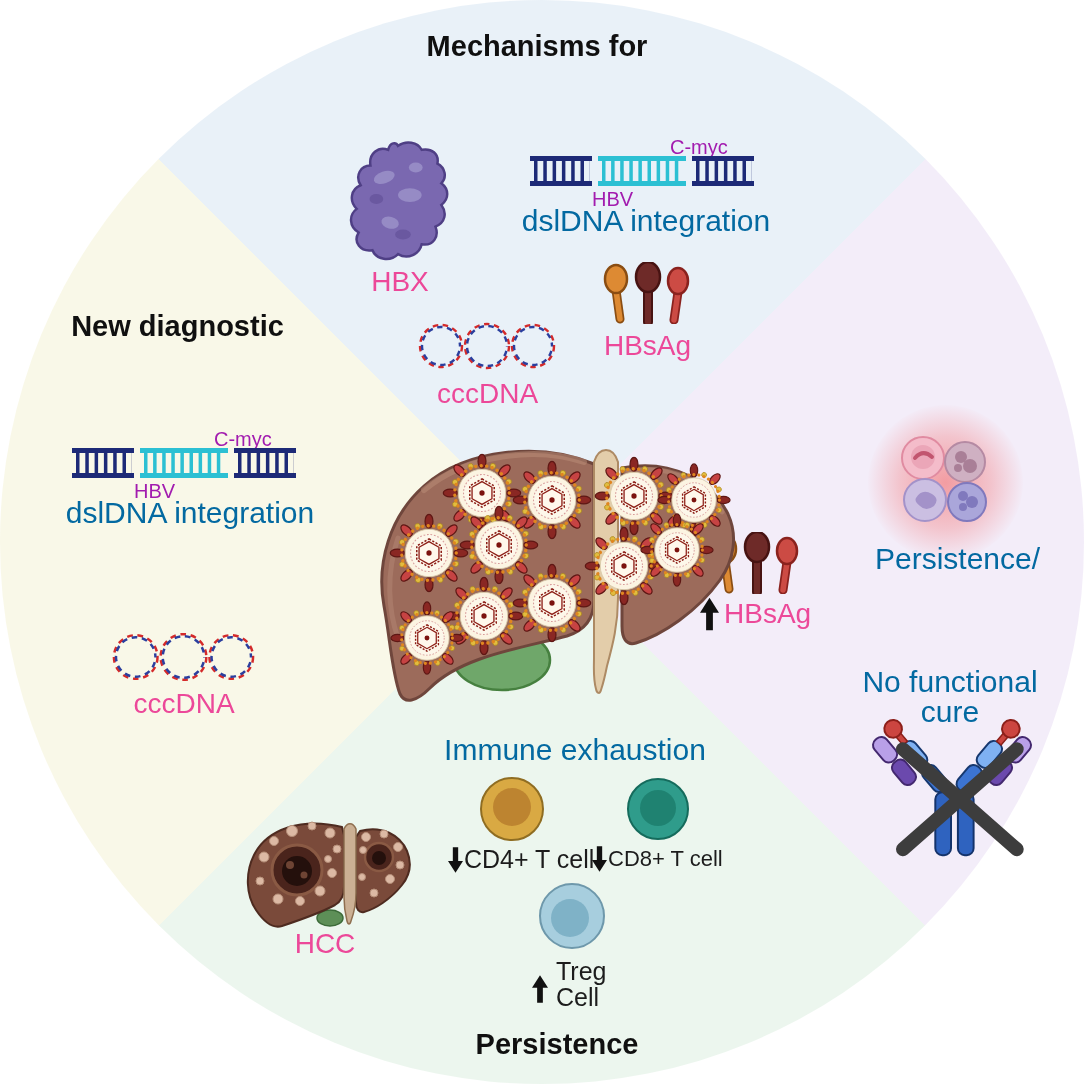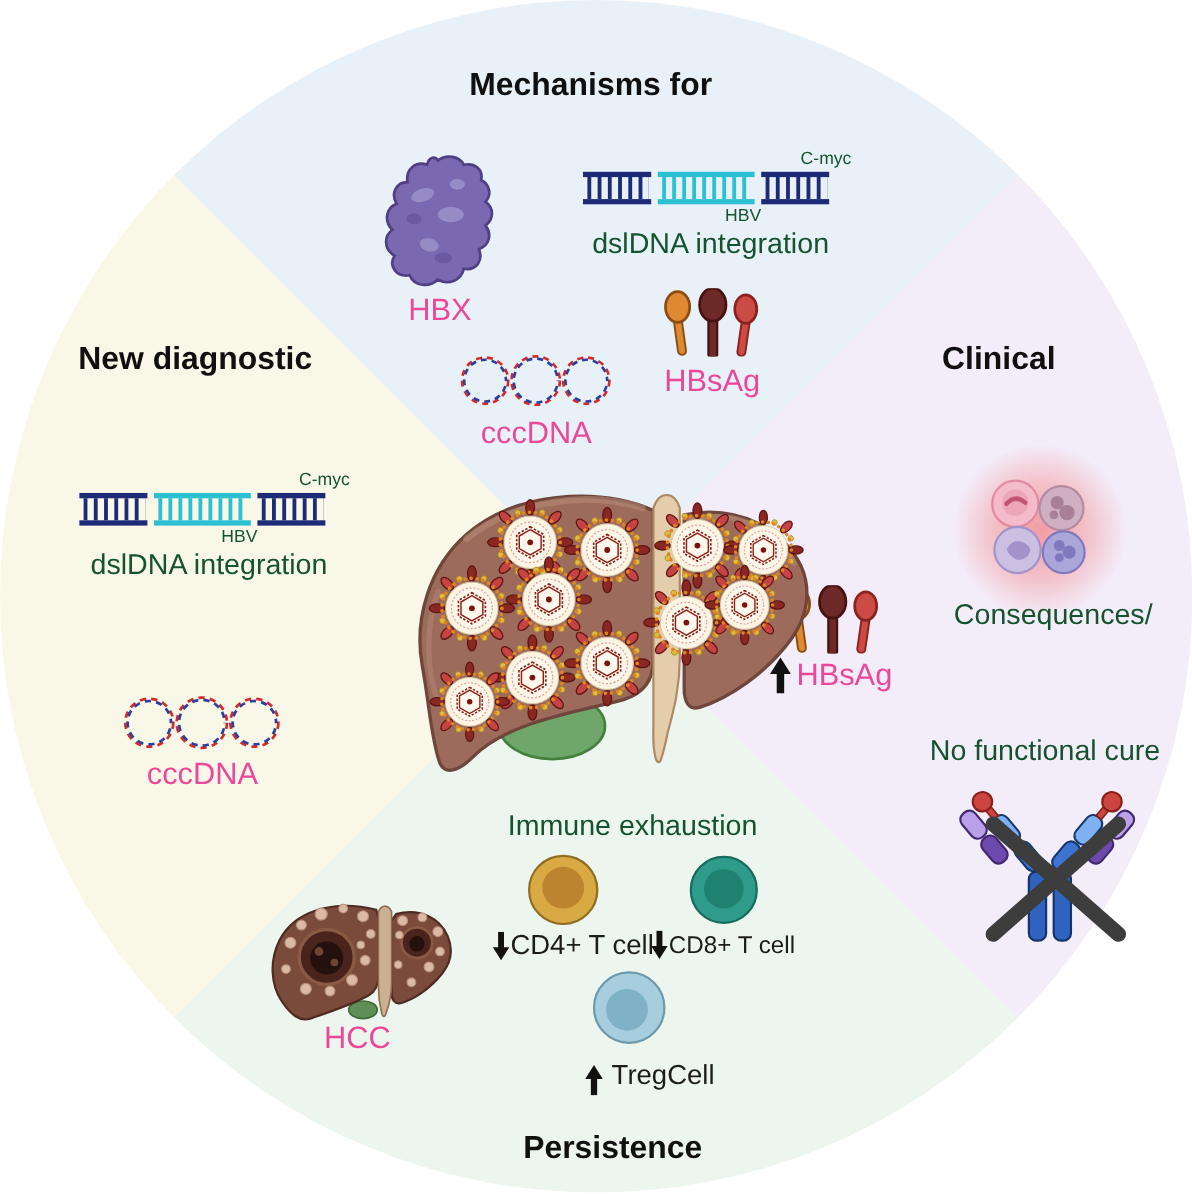--- a/index.html
+++ b/index.html
@@ -1,34 +1,34 @@
 <!DOCTYPE html>
 <html><head>
 <meta charset="utf-8">
 <style>
   html,body{margin:0;padding:0;}
   body{width:1084px;height:1085px;position:relative;background:#ffffff;
        font-family:"Liberation Sans",sans-serif;color:#1c1c1c;overflow:hidden;}
   .abs{position:absolute;}
   .circle{left:0;top:0;width:1084px;height:1084px;border-radius:50%;}
   .sec-title{font-weight:700;font-size:29px;line-height:36px;text-align:center;color:#101010;}
-  .lbl{font-size:26px;text-align:center;color:#14532d;line-height:30px;}
-  .lbl-sm{font-size:16px;text-align:right;color:#14532d;}
+  .lbl{font-size:30px;text-align:center;color:#0369a1;line-height:30px;}
+  .lbl-sm{font-size:20px;text-align:left;color:#a21caf;}
   .lbl-lg{font-size:28px;text-align:center;color:#ec4899;}
   .row{display:flex;align-items:center;gap:5px;}
-  .col{display:flex;line-height:26px;font-size:25px;}
+  .col{display:flex;flex-direction:column;line-height:26px;font-size:25px;}
   .glow{background:radial-gradient(circle, rgba(242,90,90,.55) 0%, rgba(242,90,90,.28) 42%, rgba(242,90,90,0) 72%);}
   svg{display:block;}
 </style>
 </head>
 <body>
 
 <div id="circle" class="abs circle" style="background: conic-gradient(from -45deg, rgb(233, 241, 248) 0deg, rgb(233, 241, 248) 25%, rgb(243, 237, 249) 0deg, rgb(243, 237, 249) 50%, rgb(236, 246, 238) 0deg, rgb(236, 246, 238) 75%, rgb(249, 248, 232) 0deg, rgb(249, 248, 232) 100%);"></div>
 
-<div class="abs sec-title" style="left:352px;top:28px;width:370px;margin-top:31px;">
+<div class="abs sec-title" style="left:352px;top:28px;width:370px;">
   <span style="display:block">Mechanisms for</span>
 </div>
 
 <svg class="abs" style="left:348px;top:138px;" width="104" height="126" viewBox="0 0 104 128">
   <path d="M50,8 C58,2 70,4 74,12 C84,10 92,16 90,26 C98,30 100,40 94,46 C102,52 102,62 94,68
            C100,76 98,86 88,90 C92,100 86,110 74,108 C72,118 60,124 50,118 C42,126 28,124 24,114
            C12,116 4,106 10,96 C0,90 0,78 8,72 C0,64 2,52 12,48 C6,38 12,28 22,28
            C20,16 30,8 40,12 C42,4 48,4 50,8 Z" fill="#7a68b0" stroke="#4f3f85" stroke-width="2.5"></path>
   <ellipse cx="36" cy="40" rx="11" ry="6" fill="#968bc5" transform="rotate(-18 36 40)"></ellipse>
   <ellipse cx="62" cy="58" rx="12" ry="7" fill="#968bc5"></ellipse>
@@ -108,41 +108,40 @@
     <circle cx="26" cy="26" r="19" stroke="#2b3f9e" stroke-dasharray="5.5 4.5" stroke-dashoffset="5"></circle>
     <circle cx="72" cy="26" r="22" stroke="#d42a2a" stroke-dasharray="5.5 4.5"></circle>
     <circle cx="72" cy="26" r="20" stroke="#2b3f9e" stroke-dasharray="5.5 4.5" stroke-dashoffset="5"></circle>
     <circle cx="118" cy="26" r="21" stroke="#d42a2a" stroke-dasharray="5.5 4.5"></circle>
     <circle cx="118" cy="26" r="19" stroke="#2b3f9e" stroke-dasharray="5.5 4.5" stroke-dashoffset="5"></circle>
   </g>
 </svg>
 <div class="abs lbl-lg" style="left:105px;top:688px;width:158px;">cccDNA</div>
 
 <div class="abs sec-title" style="left:788px;top:308px;width:240px;">
-  <span style="display:block">Clinical</span>
 </div>
 
 <div class="abs glow" style="left:868px;top:405px;width:155px;height:155px;border-radius:50%;"></div>
 <svg class="abs" style="left:895px;top:432px;" width="105" height="95" viewBox="0 0 105 95">
   <circle cx="28" cy="26" r="21" fill="#f4bcca" stroke="#e08ba1" stroke-width="2"></circle>
   <circle cx="28" cy="25" r="12" fill="#eba6b8"></circle>
   <path d="M20,26 q8,-9 17,-1" stroke="#c2556f" stroke-width="4" fill="none" stroke-linecap="round"></path>
   <circle cx="70" cy="30" r="20" fill="#cfb0c2" stroke="#b58aa3" stroke-width="2"></circle>
   <circle cx="66" cy="25" r="6" fill="#a97f97"></circle>
     <circle cx="75" cy="34" r="7" fill="#a97f97"></circle>
     <circle cx="63" cy="36" r="4" fill="#a97f97"></circle>
   <circle cx="30" cy="68" r="21" fill="#cbbfe2" stroke="#a392c9" stroke-width="2"></circle>
   <path d="M21,66 q6,-10 16,-4 q8,5 2,12 q-8,6 -14,0 q-6,-5 -4,-8 Z" fill="#a392c9"></path>
   <circle cx="72" cy="70" r="19" fill="#aaa6da" stroke="#8079bd" stroke-width="2"></circle>
   <circle cx="68" cy="64" r="5" fill="#8079bd"></circle>
     <circle cx="77" cy="70" r="6" fill="#8079bd"></circle>
     <circle cx="68" cy="75" r="4" fill="#8079bd"></circle>
 </svg>
 <div class="abs lbl" style="left:845px;top:543px;width:225px;line-height:31px;">
-  <span style="display:block">Consequences/</span>
+  <span style="display:block">Persistence/</span>
 </div>
 
 <svg class="abs" style="left:707px;top:532px;" width="100" height="62" viewBox="0 0 100 62">
   <line x1="18" y1="28" x2="22" y2="57" stroke="#8a4d12" stroke-width="9" stroke-linecap="round"></line>
   <line x1="18" y1="28" x2="22" y2="57" stroke="#dd8a33" stroke-width="5.5" stroke-linecap="round"></line>
   <ellipse cx="18" cy="17" rx="11" ry="14" fill="#dd8a33" stroke="#8a4d12" stroke-width="2.5"></ellipse>
   <line x1="50" y1="28" x2="50" y2="60" stroke="#471312" stroke-width="10" stroke-linecap="round"></line>
   <line x1="50" y1="28" x2="50" y2="60" stroke="#6e2a28" stroke-width="6" stroke-linecap="round"></line>
   <ellipse cx="50" cy="15" rx="12" ry="15" fill="#6e2a28" stroke="#471312" stroke-width="2.5"></ellipse>
   <line x1="80" y1="30" x2="76" y2="58" stroke="#8a221e" stroke-width="9" stroke-linecap="round"></line>

